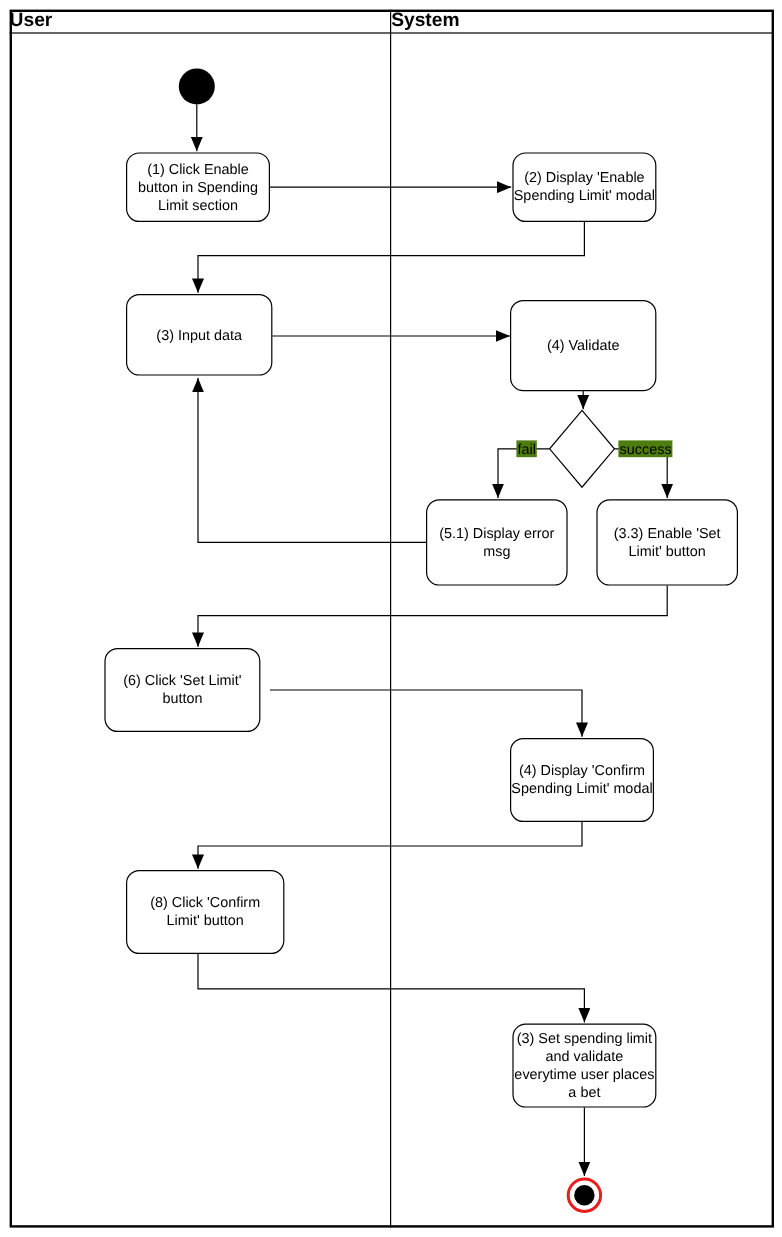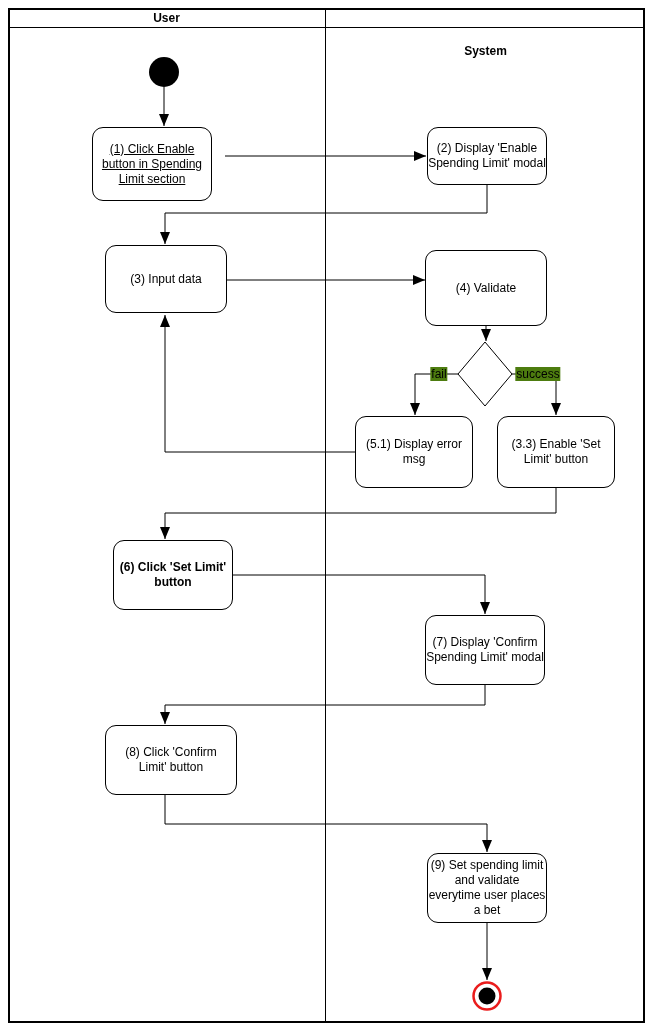--- a/index.html
+++ b/index.html
@@ -16,25 +16,25 @@
     border:2px solid #000;box-sizing:border-box;background:transparent;
   }
   .lane-divider{
     position:absolute;left:325px;top:8px;width:1px;height:1015px;background:#000;
   }
   .header-underline{
     position:absolute;left:8px;top:27px;width:637px;height:1px;background:#000;
   }
   .lane-header{
     position:absolute;top:9px;height:18px;
-    display:flex;align-items:center;justify-content:center;
-    font-size:12px;font-weight:bold;
+    display:flex;align-items:center;
+    font-size:16px;font-weight:bold;
   }
   .lane-header.user{left:8px;width:317px;}
-  .lane-header.system{left:326px;width:319px;margin-top:33px;}
+  .lane-header.system{left:326px;width:319px;}
   .node{
     position:absolute;
     border:1px solid #000;border-radius:11px;background:#fff;
     display:flex;align-items:center;justify-content:center;
     box-sizing:border-box;
   }
   .node-label{
     flex:none;width:134px;
     text-align:center;font-size:12px;line-height:15px;
     white-space:pre-line;
@@ -80,21 +80,21 @@
     <polyline points="485,685 485,705 165,705 165,724" fill="none" stroke="#000" stroke-width="1" marker-end="url(#arr)"></polyline>
     <polyline points="165,795 165,824 487,824 487,852" fill="none" stroke="#000" stroke-width="1" marker-end="url(#arr)"></polyline>
     <polyline points="487,923 487,980" fill="none" stroke="#000" stroke-width="1" marker-end="url(#arr)"></polyline>
 
     <circle cx="164" cy="72" r="15" fill="#000"></circle>
     <polygon points="485,342 512,374 485,406 458,374" fill="#fff" stroke="#000" stroke-width="1"></polygon>
     <circle cx="487" cy="996" r="13.5" fill="#fff" stroke="#ea1c1c" stroke-width="2.5"></circle>
     <circle cx="487" cy="996" r="8.5" fill="#000"></circle>
   </svg>
 
-  <div class="node" style="left:92px;top:127px;width:120px;height:74px;text-decoration:underline;">
+  <div class="node" style="left:105px;top:127px;width:120px;height:58px;">
     <div class="node-label">(1) Click Enable
 button in Spending
 Limit section</div>
   </div>
 
   <div class="node" style="left:427px;top:127px;width:120px;height:58px;">
     <div class="node-label">(2) Display 'Enable
 Spending Limit' modal</div>
   </div>
 
@@ -109,37 +109,37 @@
   <div class="node" style="left:355px;top:416px;width:118px;height:72px;">
     <div class="node-label">(5.1) Display error
 msg</div>
   </div>
 
   <div class="node" style="left:497px;top:416px;width:118px;height:72px;">
     <div class="node-label">(3.3) Enable 'Set
 Limit' button</div>
   </div>
 
-  <div class="node" style="left:113px;top:540px;width:120px;height:70px;font-weight:bold;">
+  <div class="node" style="left:87px;top:540px;width:130px;height:70px;">
     <div class="node-label">(6) Click 'Set Limit'
 button</div>
   </div>
 
   <div class="node" style="left:425px;top:615px;width:120px;height:70px;">
-    <div class="node-label">(7) Display 'Confirm
+    <div class="node-label">(4) Display 'Confirm
 Spending Limit' modal</div>
   </div>
 
   <div class="node" style="left:105px;top:725px;width:132px;height:70px;">
     <div class="node-label">(8) Click 'Confirm
 Limit' button</div>
   </div>
 
   <div class="node" style="left:427px;top:853px;width:120px;height:70px;">
-    <div class="node-label">(9) Set spending limit
+    <div class="node-label">(3) Set spending limit
 and validate
 everytime user places
 a bet</div>
   </div>
 
   <div class="edge-label" style="left:439px;top:367px;">fail</div>
   <div class="edge-label" style="left:538px;top:367px;">success</div>
 
 </div>
 

